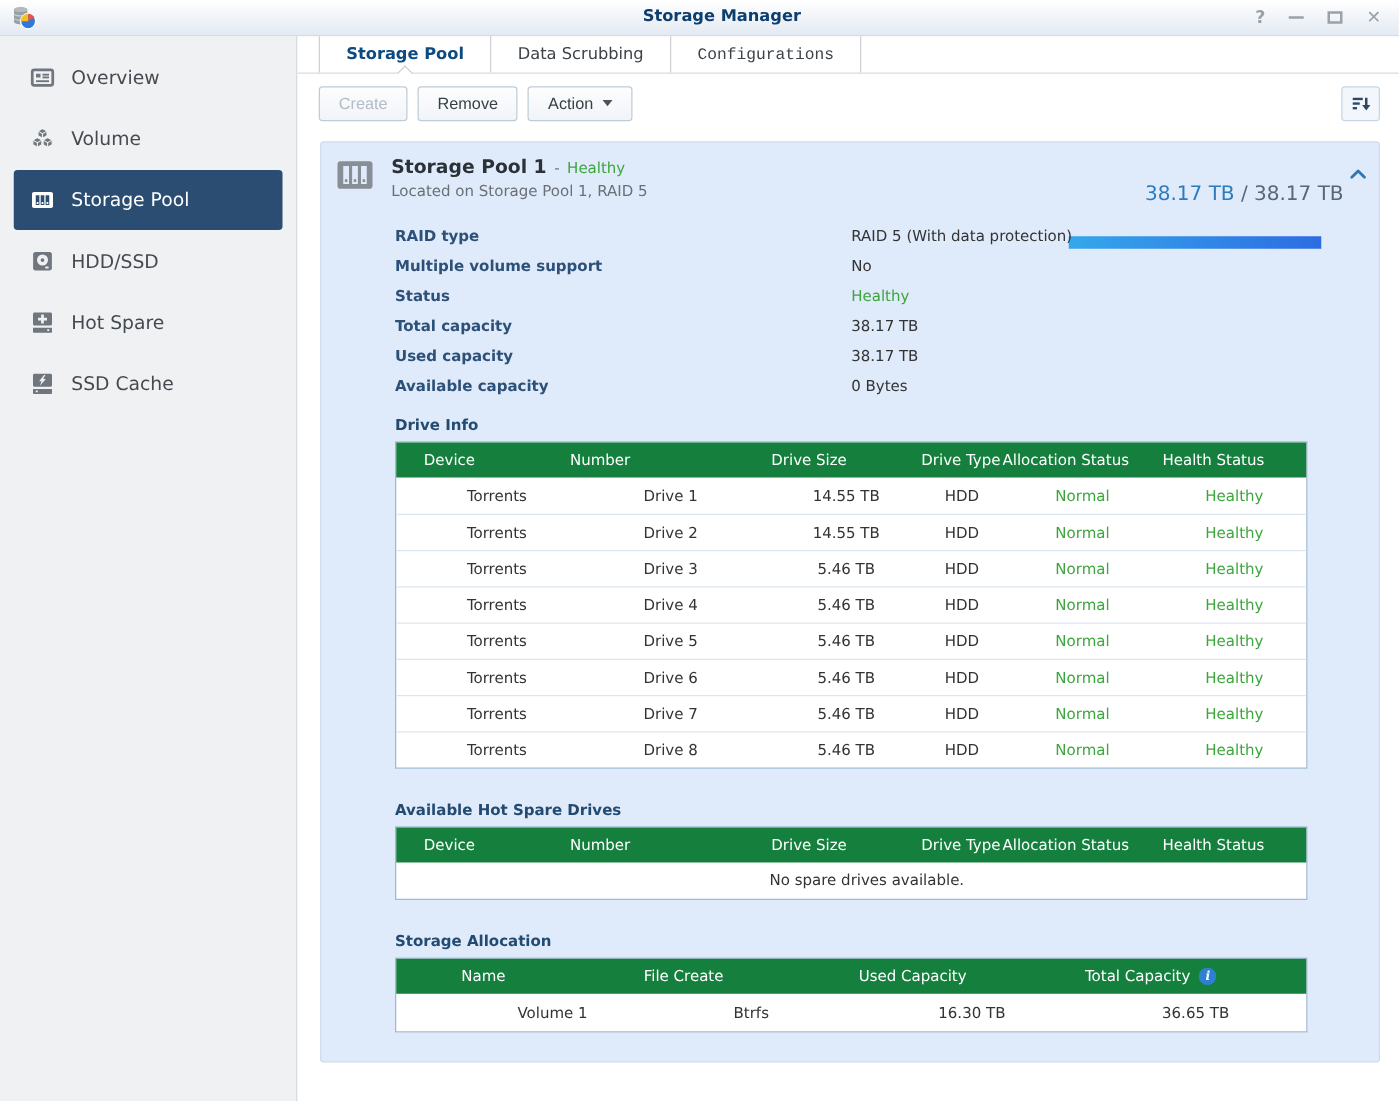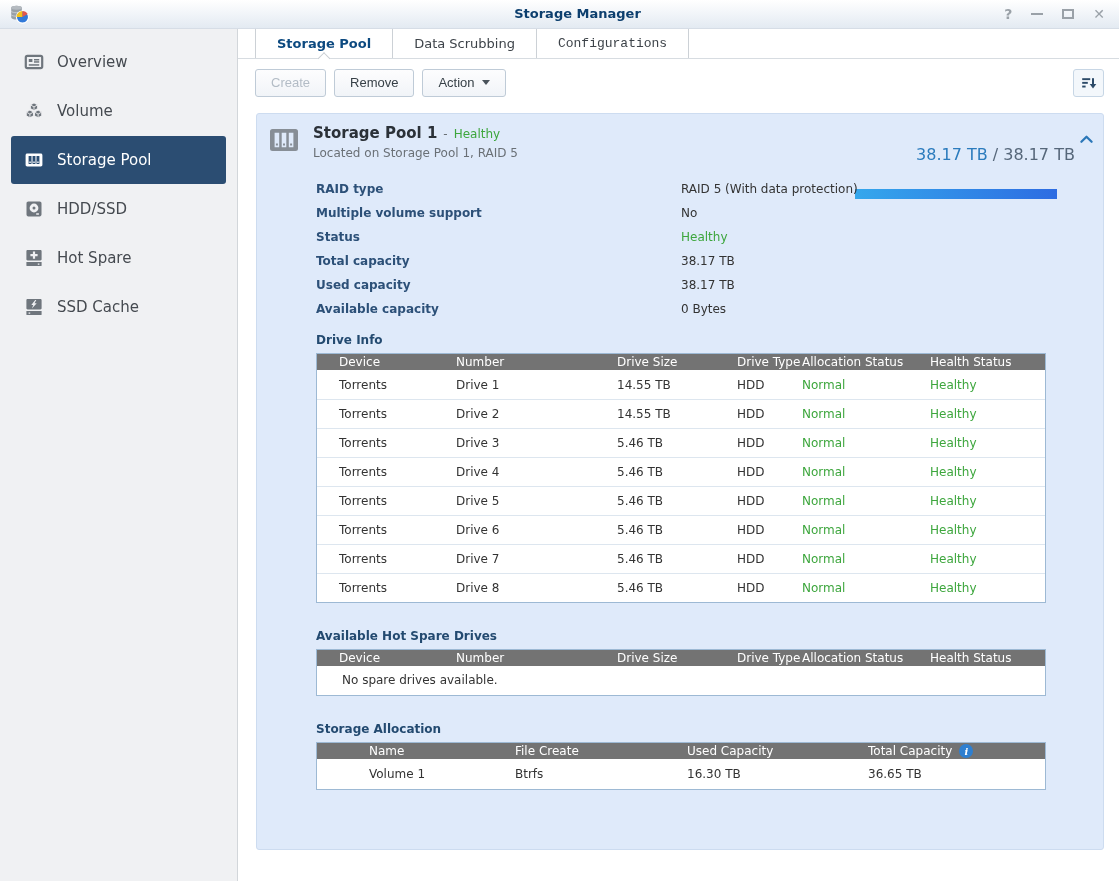--- a/index.html
+++ b/index.html
@@ -99,22 +99,22 @@
   .kv-row { display:flex; align-items:center; height:24px; }
   .kv-label { width:365px; font-weight:bold; color:#2c5078; }
   .kv-value { color:#333; }
   .green { color:#3da63d !important; }
 
   
   .section { padding:0 59px; }
   .section-title { font-size:12px; font-weight:bold; color:#234a70; margin:12px 0 6px; }
   .section + .section .section-title { margin-top:26px; }
   .table { border:1px solid #9db9d4; background:#fff; width:730px; }
-  .t-head { display:grid; height:16px; align-items:center; background:#737373; color:#fff; }
-  .t-row { display:grid; min-height:29px; align-items:center; color:#333; border-top:1px solid #dde6ef; }
+  .t-head { display:grid; height:28px; align-items:center; background:#15803d; color:#fff; }
+  .t-row { display:grid; min-height:29px; align-items:center; color:#333; border-top:1px solid #dde6ef;text-align:center; }
   .t-head + .t-row { border-top:none; }
   .drive-table .t-head, .drive-table .t-row { grid-template-columns:139px 161px 120px 65px 128px 1fr; }
   .alloc-table .t-head, .alloc-table .t-row { grid-template-columns:198px 172px 181px 1fr; }
   .alloc-table .t-row { min-height:30px; }
   .t-cell { overflow:hidden; white-space:nowrap; }
   .drive-table .t-cell:first-child { padding-left:22px; }
   .alloc-table .t-cell:first-child { padding-left:25px;margin-left:27px; }
   .t-row.t-empty { display:block; padding-left:25px; line-height:29px; }
   .info-icon {
     display:inline-flex; align-items:center; justify-content:center;

